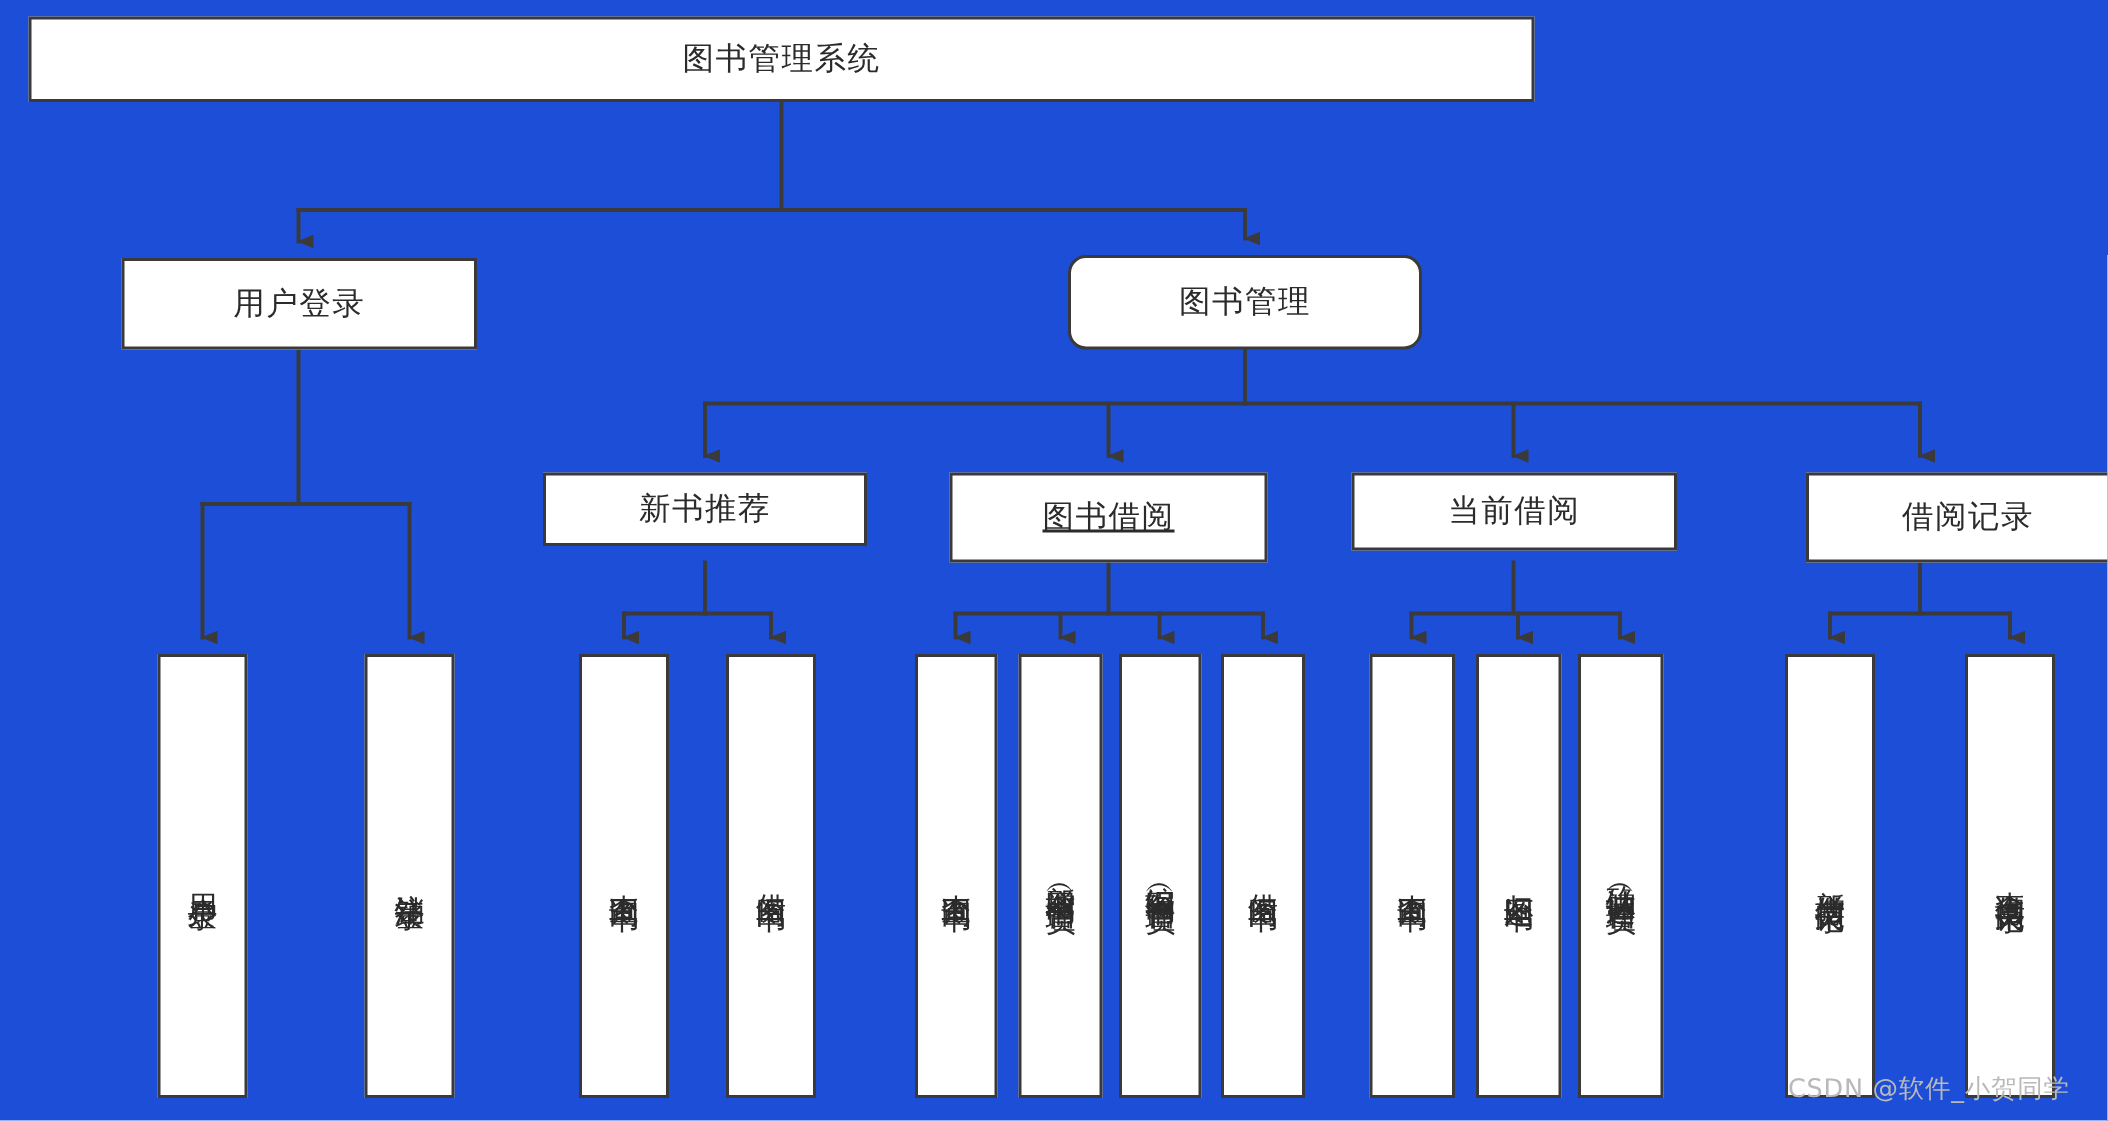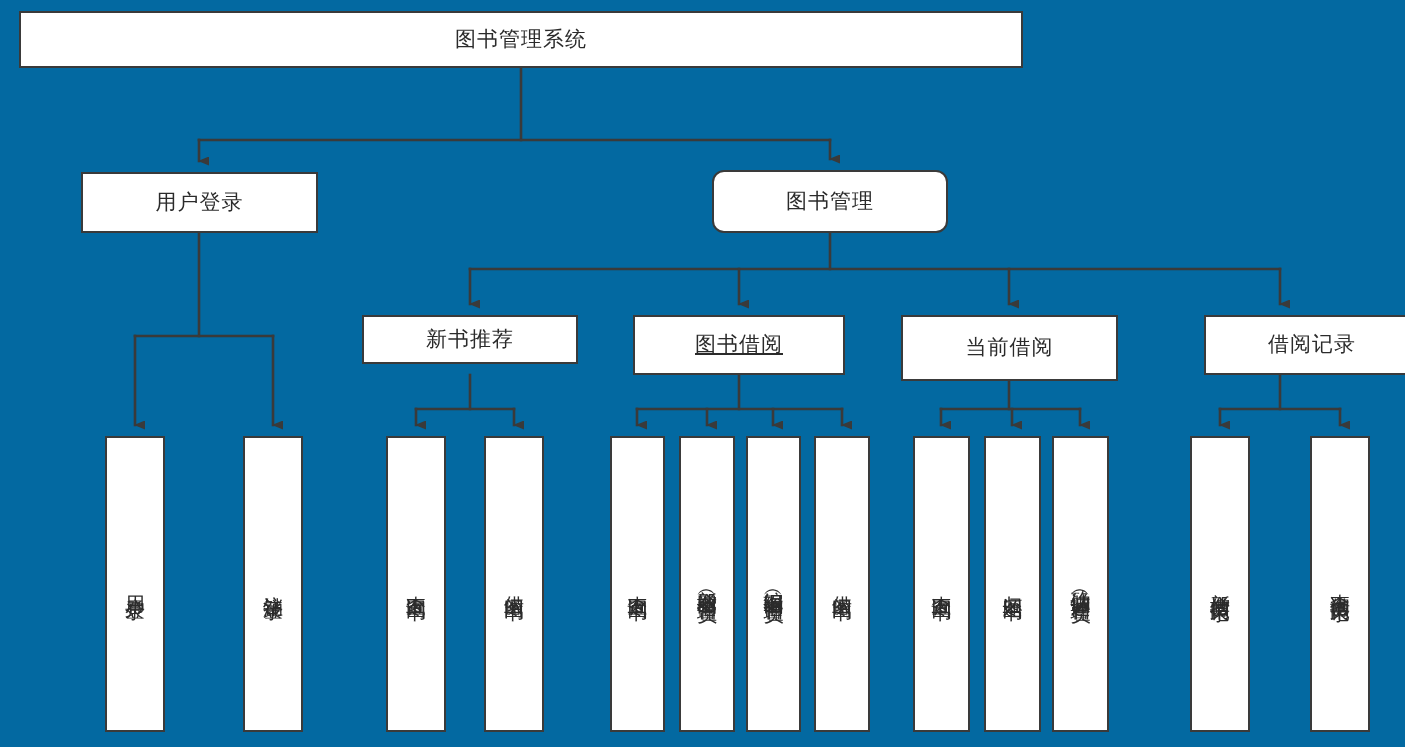--- a/index.html
+++ b/index.html
@@ -8,21 +8,21 @@
     padding: 0;
     background: #ffffff;
   }
   body {
     font-family: "DejaVu Sans", "Liberation Sans", sans-serif;
   }
   #diagram-canvas {
     position: relative;
     width: 1405px;
     height: 747px;
-    background: #0369a1;
+    background: #1d4ed8;
     overflow: hidden;
   }
   #edge-layer {
     position: absolute;
     left: 0;
     top: 0;
     width: 1405px;
     height: 747px;
   }
   .node {
@@ -120,21 +120,21 @@
       </div>
       <div class="node horiz" style="left: 712px; top: 170px; width: 236px; height: 63px; border-color: rgb(58, 58, 58); color: rgb(43, 43, 43); border-radius: 12px;">
         <span class="htext">图书管理</span>
       </div>
       <div class="node horiz" style="left: 362px; top: 315px; width: 216px; height: 49px; border-color: rgb(58, 58, 58); color: rgb(43, 43, 43);">
         <span class="htext">新书推荐</span>
       </div>
       <div class="node horiz" style="left: 633px; top: 315px; width: 212px; height: 60px; border-color: rgb(58, 58, 58); color: rgb(43, 43, 43); text-decoration: underline;">
         <span class="htext">图书借阅</span>
       </div>
-      <div class="node horiz" style="left: 901px; top: 315px; width: 217px; height: 66px; border-color: rgb(58, 58, 58); color: rgb(43, 43, 43); text-align: center;">
+      <div class="node horiz" style="left: 901px; top: 315px; width: 217px; height: 52px; border-color: rgb(58, 58, 58); color: rgb(43, 43, 43); text-align: center;">
         <span class="htext">当前借阅</span>
       </div>
       <div class="node horiz" style="left: 1172px; top: 315px; width: 216px; height: 60px; border-color: rgb(58, 58, 58); color: rgb(43, 43, 43); margin-left: 32px;">
         <span class="htext">借阅记录</span>
       </div>
       <div class="node vert" style="left: 105px; top: 436px; width: 60px; height: 296px; border-color: rgb(58, 58, 58); color: rgb(43, 43, 43);">
         <span class="vtext">用户登录</span>
       </div>
       <div class="node vert" style="left: 243px; top: 436px; width: 60px; height: 296px; border-color: rgb(58, 58, 58); color: rgb(43, 43, 43);">
         <span class="vtext">注销登录</span>
@@ -167,14 +167,15 @@
         <span class="vtext">确认归还（管理员）</span>
       </div>
       <div class="node vert" style="left: 1190px; top: 436px; width: 60px; height: 296px; border-color: rgb(58, 58, 58); color: rgb(43, 43, 43);">
         <span class="vtext">新增借阅记录</span>
       </div>
       <div class="node vert" style="left: 1310px; top: 436px; width: 60px; height: 296px; border-color: rgb(58, 58, 58); color: rgb(43, 43, 43);">
         <span class="vtext">查询借阅记录</span>
       </div>
     </div>
 
+  <div class="watermark" style="left: 1192px; top: 714px;">CSDN @软件_小贺同学</div>
 
 </div>
 
 </body></html>

